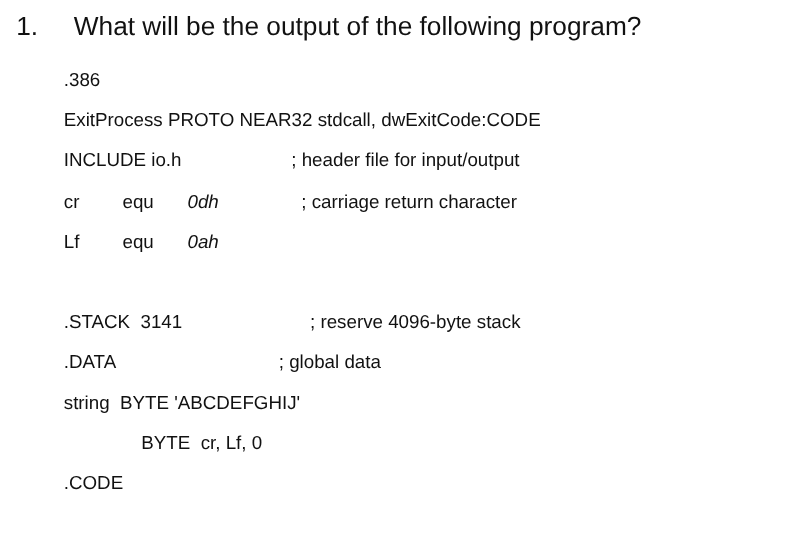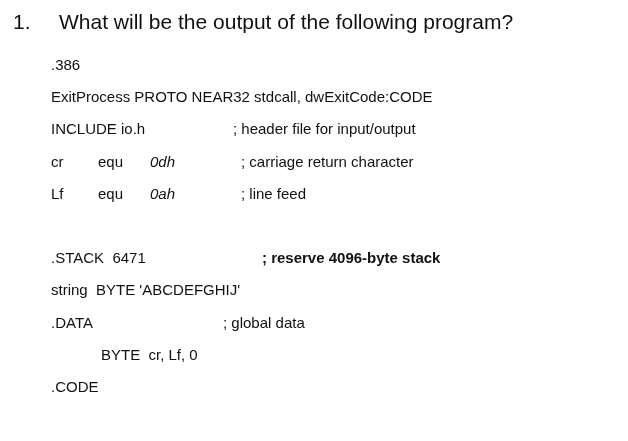--- a/index.html
+++ b/index.html
@@ -52,26 +52,26 @@
     height: 32.2px;
     line-height: 32.2px;
   }
   .seg {
     position: absolute;
     top: 0;
     white-space: pre;
   }
   .o0   { left: 0; }
   .o47  { left: 47px; }
-  .o50  { left: 50px; }
+  .o50  { left: 62px; }
   .o99  { left: 99px; font-style: italic; }
   .o156 { left: 156px; margin-left: 34px; }
   .o172 { left: 172px; }
   .o182 { left: 182px; }
-  .o197 { left: 211px; font-weight: bold; }
+  .o197 { left: 197px; }
 </style>
 </head>
 <body>
 
 <div class="page">
 
   <div class="question">
     <span class="q-num">1.</span>
     <span class="q-text">What will be the output of the following program?</span>
   </div>
@@ -96,37 +96,36 @@
       <span class="seg o0">cr</span>
       <span class="seg o47">equ</span>
       <span class="seg o99">0dh</span>
       <span class="seg o156">; carriage return character</span>
     </div>
 
     <div class="ln">
       <span class="seg o0">Lf</span>
       <span class="seg o47">equ</span>
       <span class="seg o99">0ah</span>
-      <span class="seg o156">; line feed</span>
     </div>
 
     <div class="ln"></div>
 
     <div class="ln">
-      <span class="seg o0">.STACK  6471</span>
+      <span class="seg o0">.STACK  3141</span>
       <span class="seg o197">; reserve 4096-byte stack</span>
-    </div>
-
-    <div class="ln">
-      <span class="seg o0">string  BYTE 'ABCDEFGHIJ'</span>
     </div>
 
     <div class="ln">
       <span class="seg o0">.DATA</span>
       <span class="seg o172">; global data</span>
+    </div>
+
+    <div class="ln">
+      <span class="seg o0">string  BYTE 'ABCDEFGHIJ'</span>
     </div>
 
     <div class="ln">
       <span class="seg o50">BYTE  cr, Lf, 0</span>
     </div>
 
     <div class="ln">
       <span class="seg o0">.CODE</span>
     </div>
 

